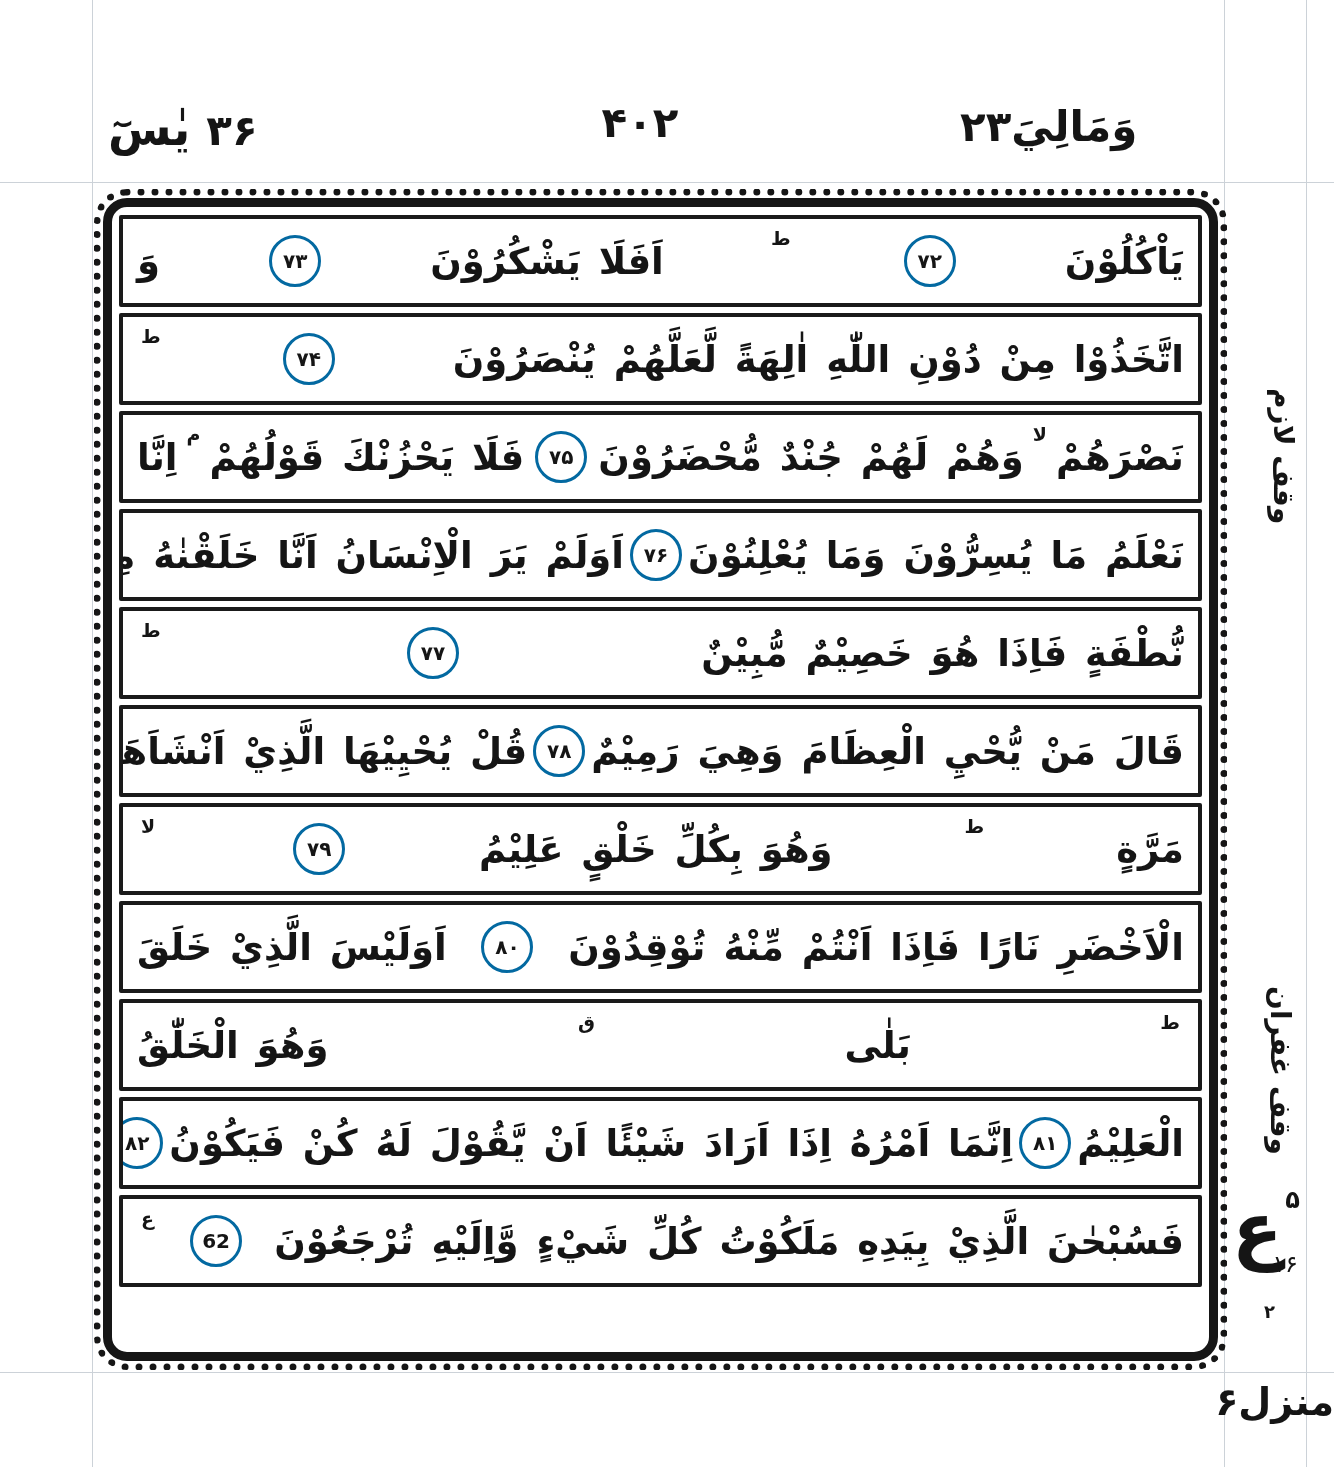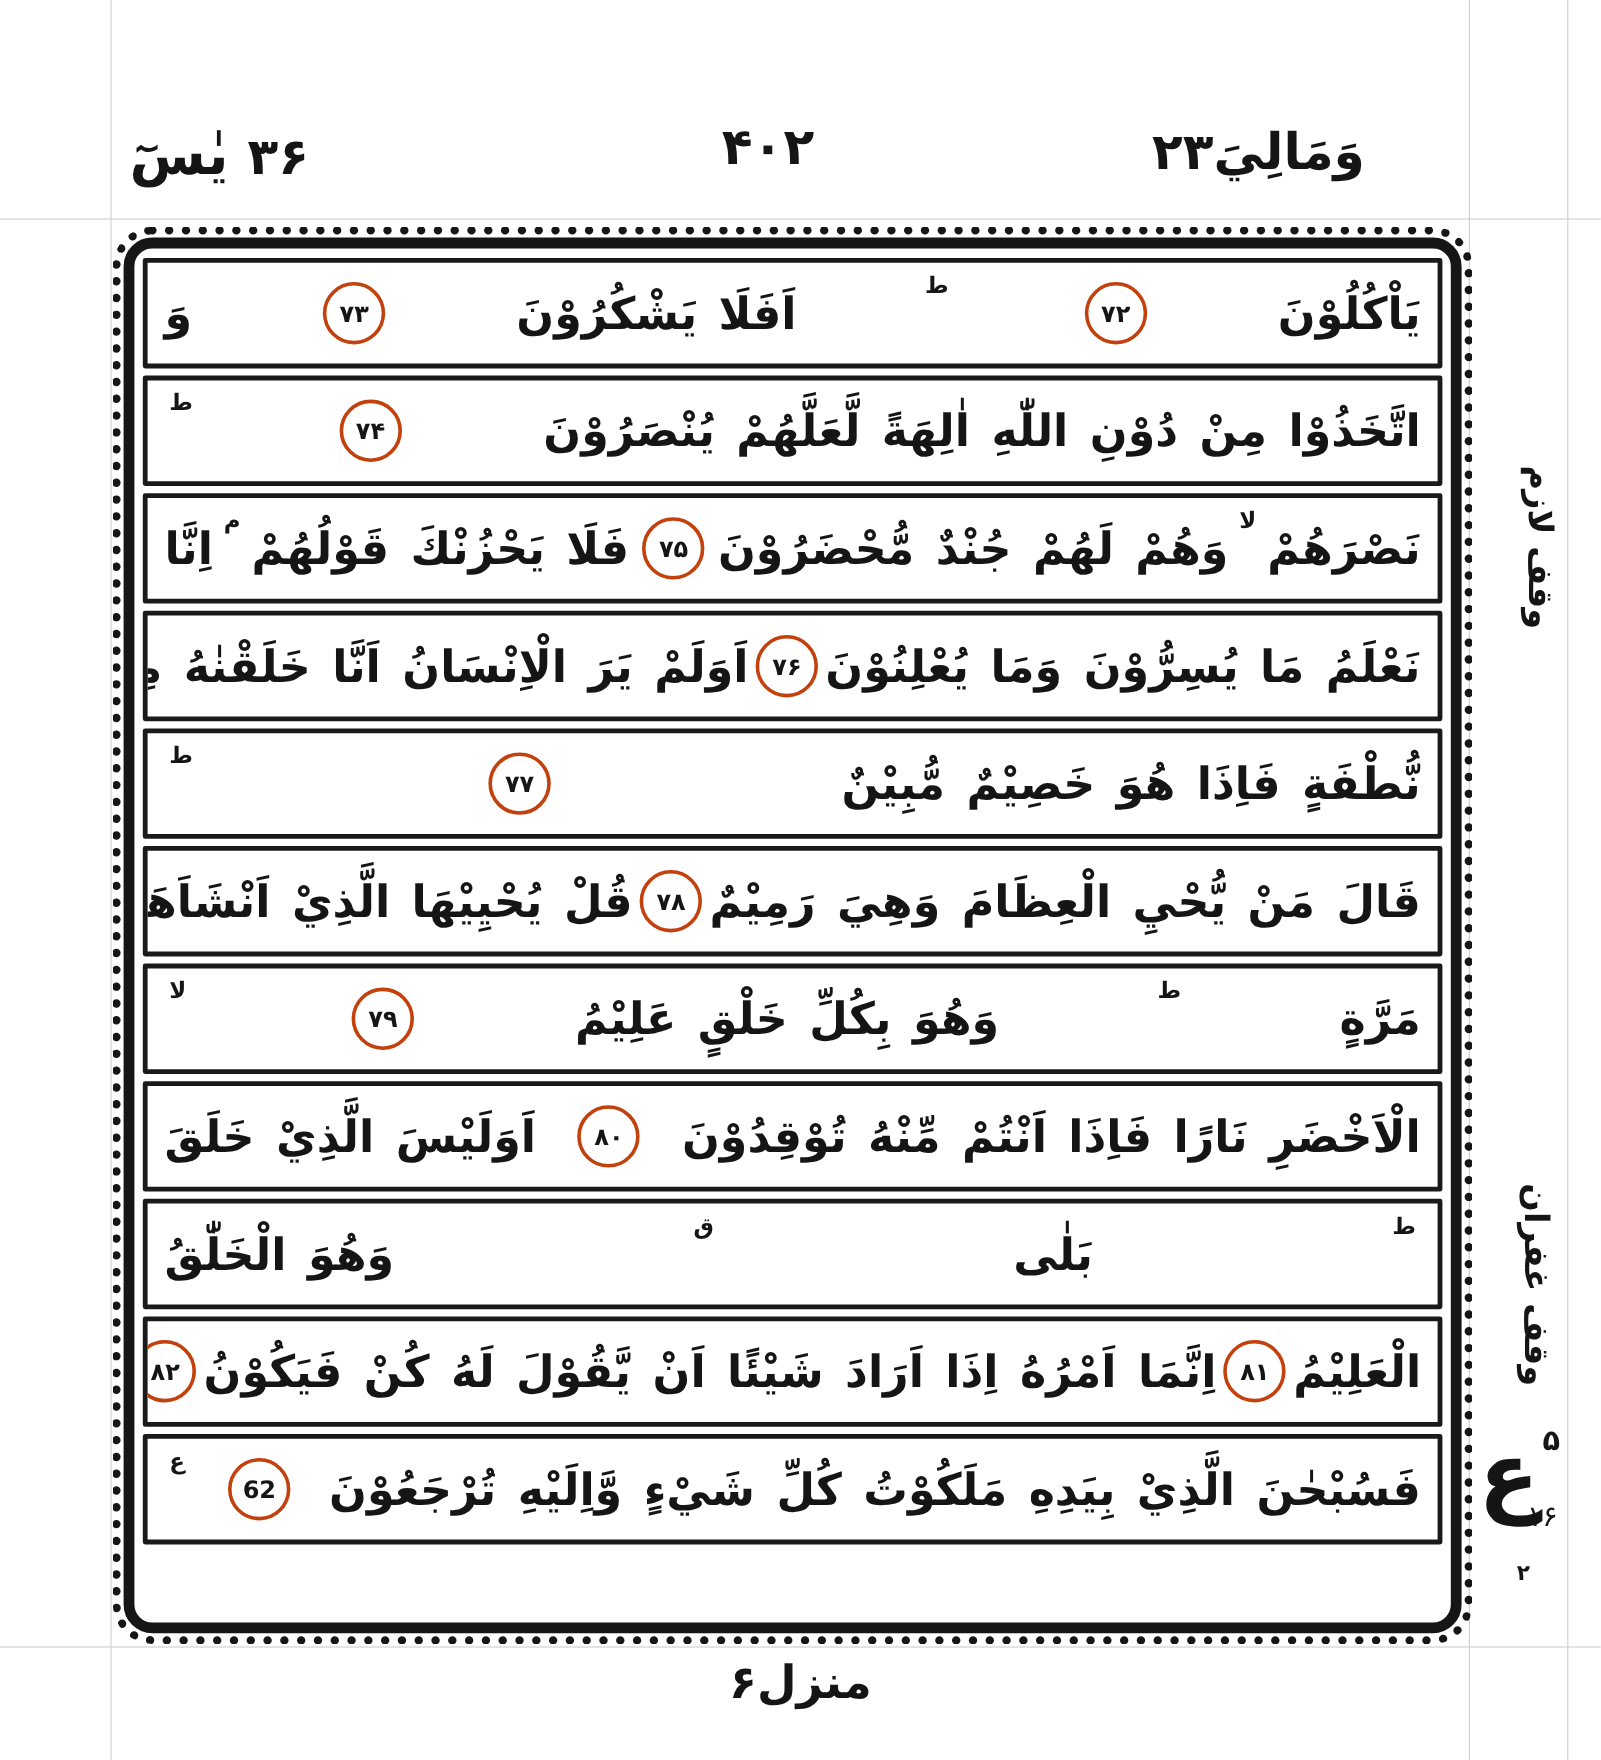--- a/index.html
+++ b/index.html
@@ -27,21 +27,21 @@
   }
   .line-row{
     box-sizing:border-box;height:92px;margin-bottom:6px;
     border:4px solid #1a1a1a;border-radius:2px;
     display:flex;direction:rtl;justify-content:space-between;align-items:center;
     padding:0 14px;font-size:37px;font-weight:700;overflow:hidden;
     word-spacing:5px;
   }
   .seg{white-space:nowrap;}
   .ayah-num{
-    flex:0 0 auto;width:46px;height:46px;border:3px solid #c2410c;border-radius:50%;
+    flex:0 0 auto;width:46px;height:46px;border:3px solid #0369a1;border-radius:50%;
     display:inline-flex;align-items:center;justify-content:center;
     font-size:20px;font-weight:700;margin:0 6px;
   }
   .waqf{flex:0 0 auto;font-size:19px;font-weight:700;align-self:flex-start;margin:8px 4px 0 4px;}
 
   
   .margin-note{
     position:absolute;font-size:28px;font-weight:600;direction:rtl;white-space:nowrap;
     transform:rotate(90deg);transform-origin:left top;
   }
@@ -49,21 +49,21 @@
   .note-ghufran{left:1297px;top:986px;}
 
   
   .ruku{position:absolute;left:1230px;top:1186px;width:80px;height:136px;}
   .ruku .r-top{position:absolute;right:10px;top:0;font-size:24px;font-weight:700;}
   .ruku .r-ain{position:absolute;left:2px;top:6px;font-size:74px;font-weight:700;line-height:1;}
   .ruku .r-mid{position:absolute;right:12px;top:64px;font-size:24px;font-weight:400;}
   .ruku .r-bot{position:absolute;left:34px;bottom:0;font-size:18px;font-weight:700;}
 
   
-  .footer{position:absolute;left:0;top:1380px;width:1334px;text-align:center;
+  .footer{position:absolute;left:0;top:1380px;width:1334px;text-align:right;
     font-size:38px;font-weight:700;direction:rtl;}
 </style>
 </head>
 <body>
 
 <div class="vrule" style="left:92px"></div>
 <div class="vrule" style="left:1224px"></div>
 <div class="vrule" style="left:1306px"></div>
 <div class="hrule" style="top:182px"></div>
 <div class="hrule" style="top:1372px"></div>

